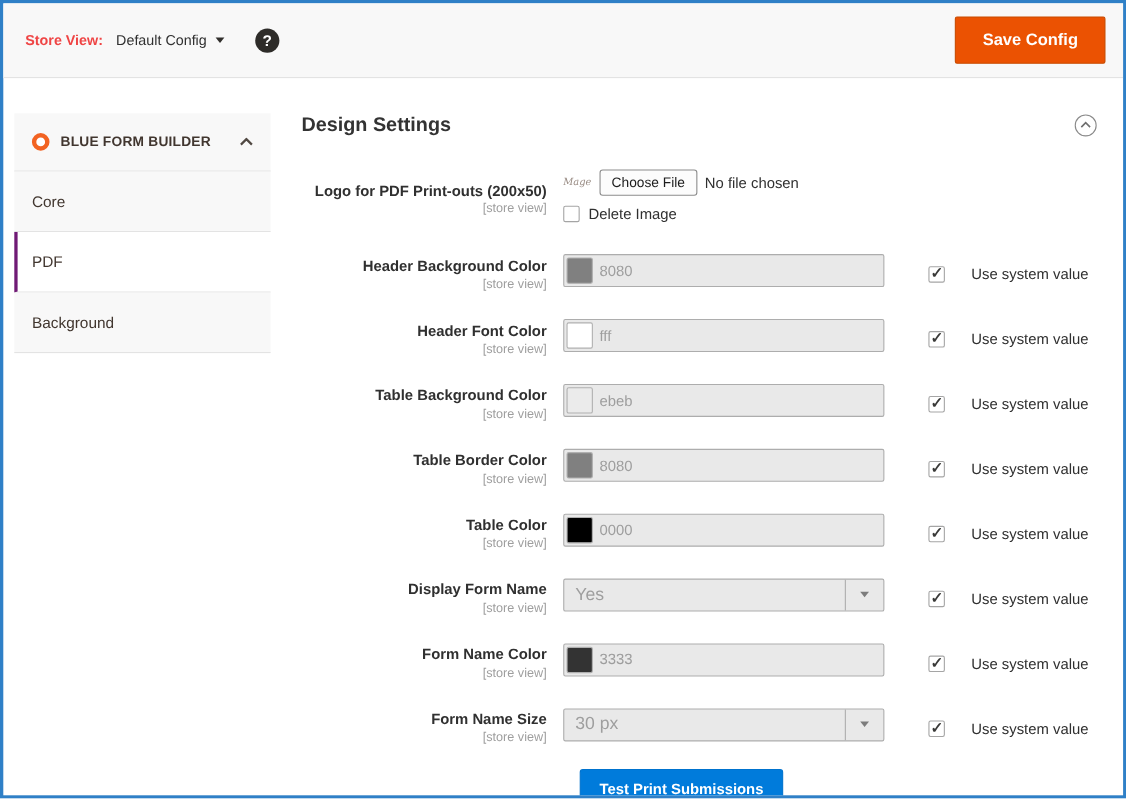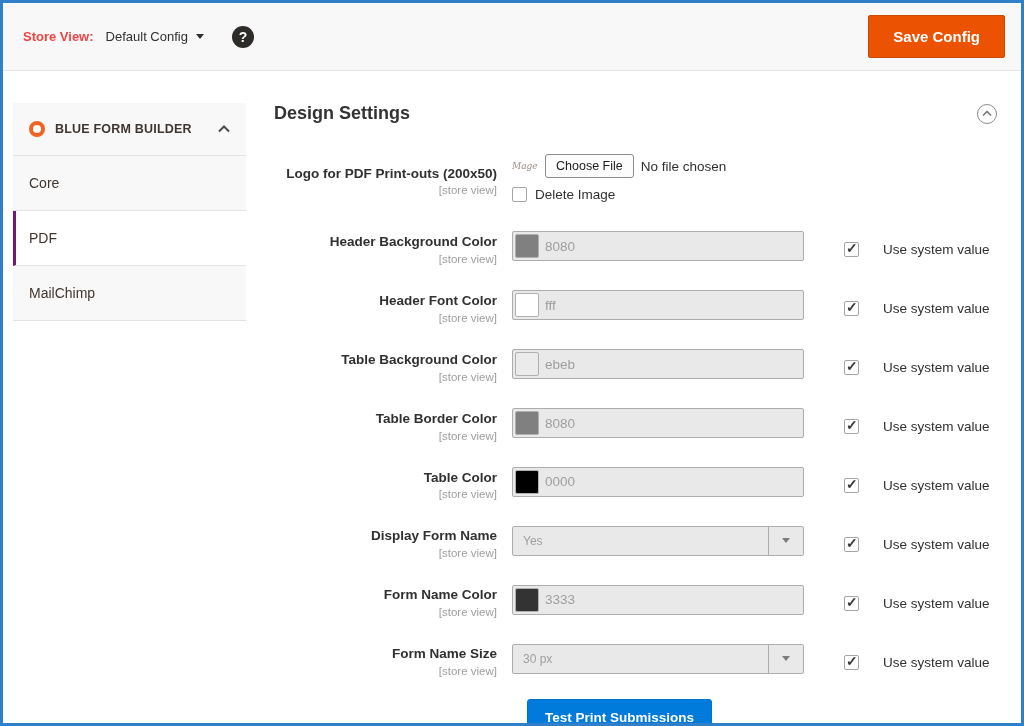--- a/index.html
+++ b/index.html
@@ -138,21 +138,21 @@
   .swatch {
     position:absolute; left:3px; top:3px;
     width:24px; height:24px;
     border:1px solid #b0b0b0; border-radius:2px;
   }
 
   
   .select {
     display:flex; align-items:stretch; height:30px;
     background:#e9e9e9; border:1px solid #adadad; border-radius:2px;
-    color:#9e9e9e; font-size:12px; cursor:default;
+    color:#9e9e9e; font-size:16px; cursor:default;
   }
   .select .val { flex:1; display:flex; align-items:center; padding:0 10px; }
   .select .dd {
     width:35px; flex:none; border-left:1px solid #adadad;
     display:flex; align-items:center; justify-content:center;
   }
   .select .dd .caret-down { border-top-color:#7c7c7c; }
 
   
   .cb {
@@ -194,21 +194,21 @@
     <aside class="sidebar">
       <div class="sb-header">
         <span class="ring-icon"></span>
         <span class="sb-title">BLUE FORM BUILDER</span>
         <svg width="12" height="8">
           <polyline points="1,6.5 6,1.5 11,6.5" fill="none" stroke="#514943" stroke-width="2"></polyline>
         </svg>
       </div>
       <div class="sb-item">Core</div>
       <div class="sb-item active">PDF</div>
-      <div class="sb-item">MailChimp</div>
+      <div class="sb-item">Background</div>
     </aside>
 
     <main class="main">
 
       <div class="section-header">
         <h1 class="section-title">Design Settings</h1>
         <span class="collapse-icon">
           <svg width="10" height="7">
               <polyline points="1,5.5 5,1.5 9,5.5" fill="none" stroke="#6f6f6f" stroke-width="1.5"></polyline>
             </svg>

